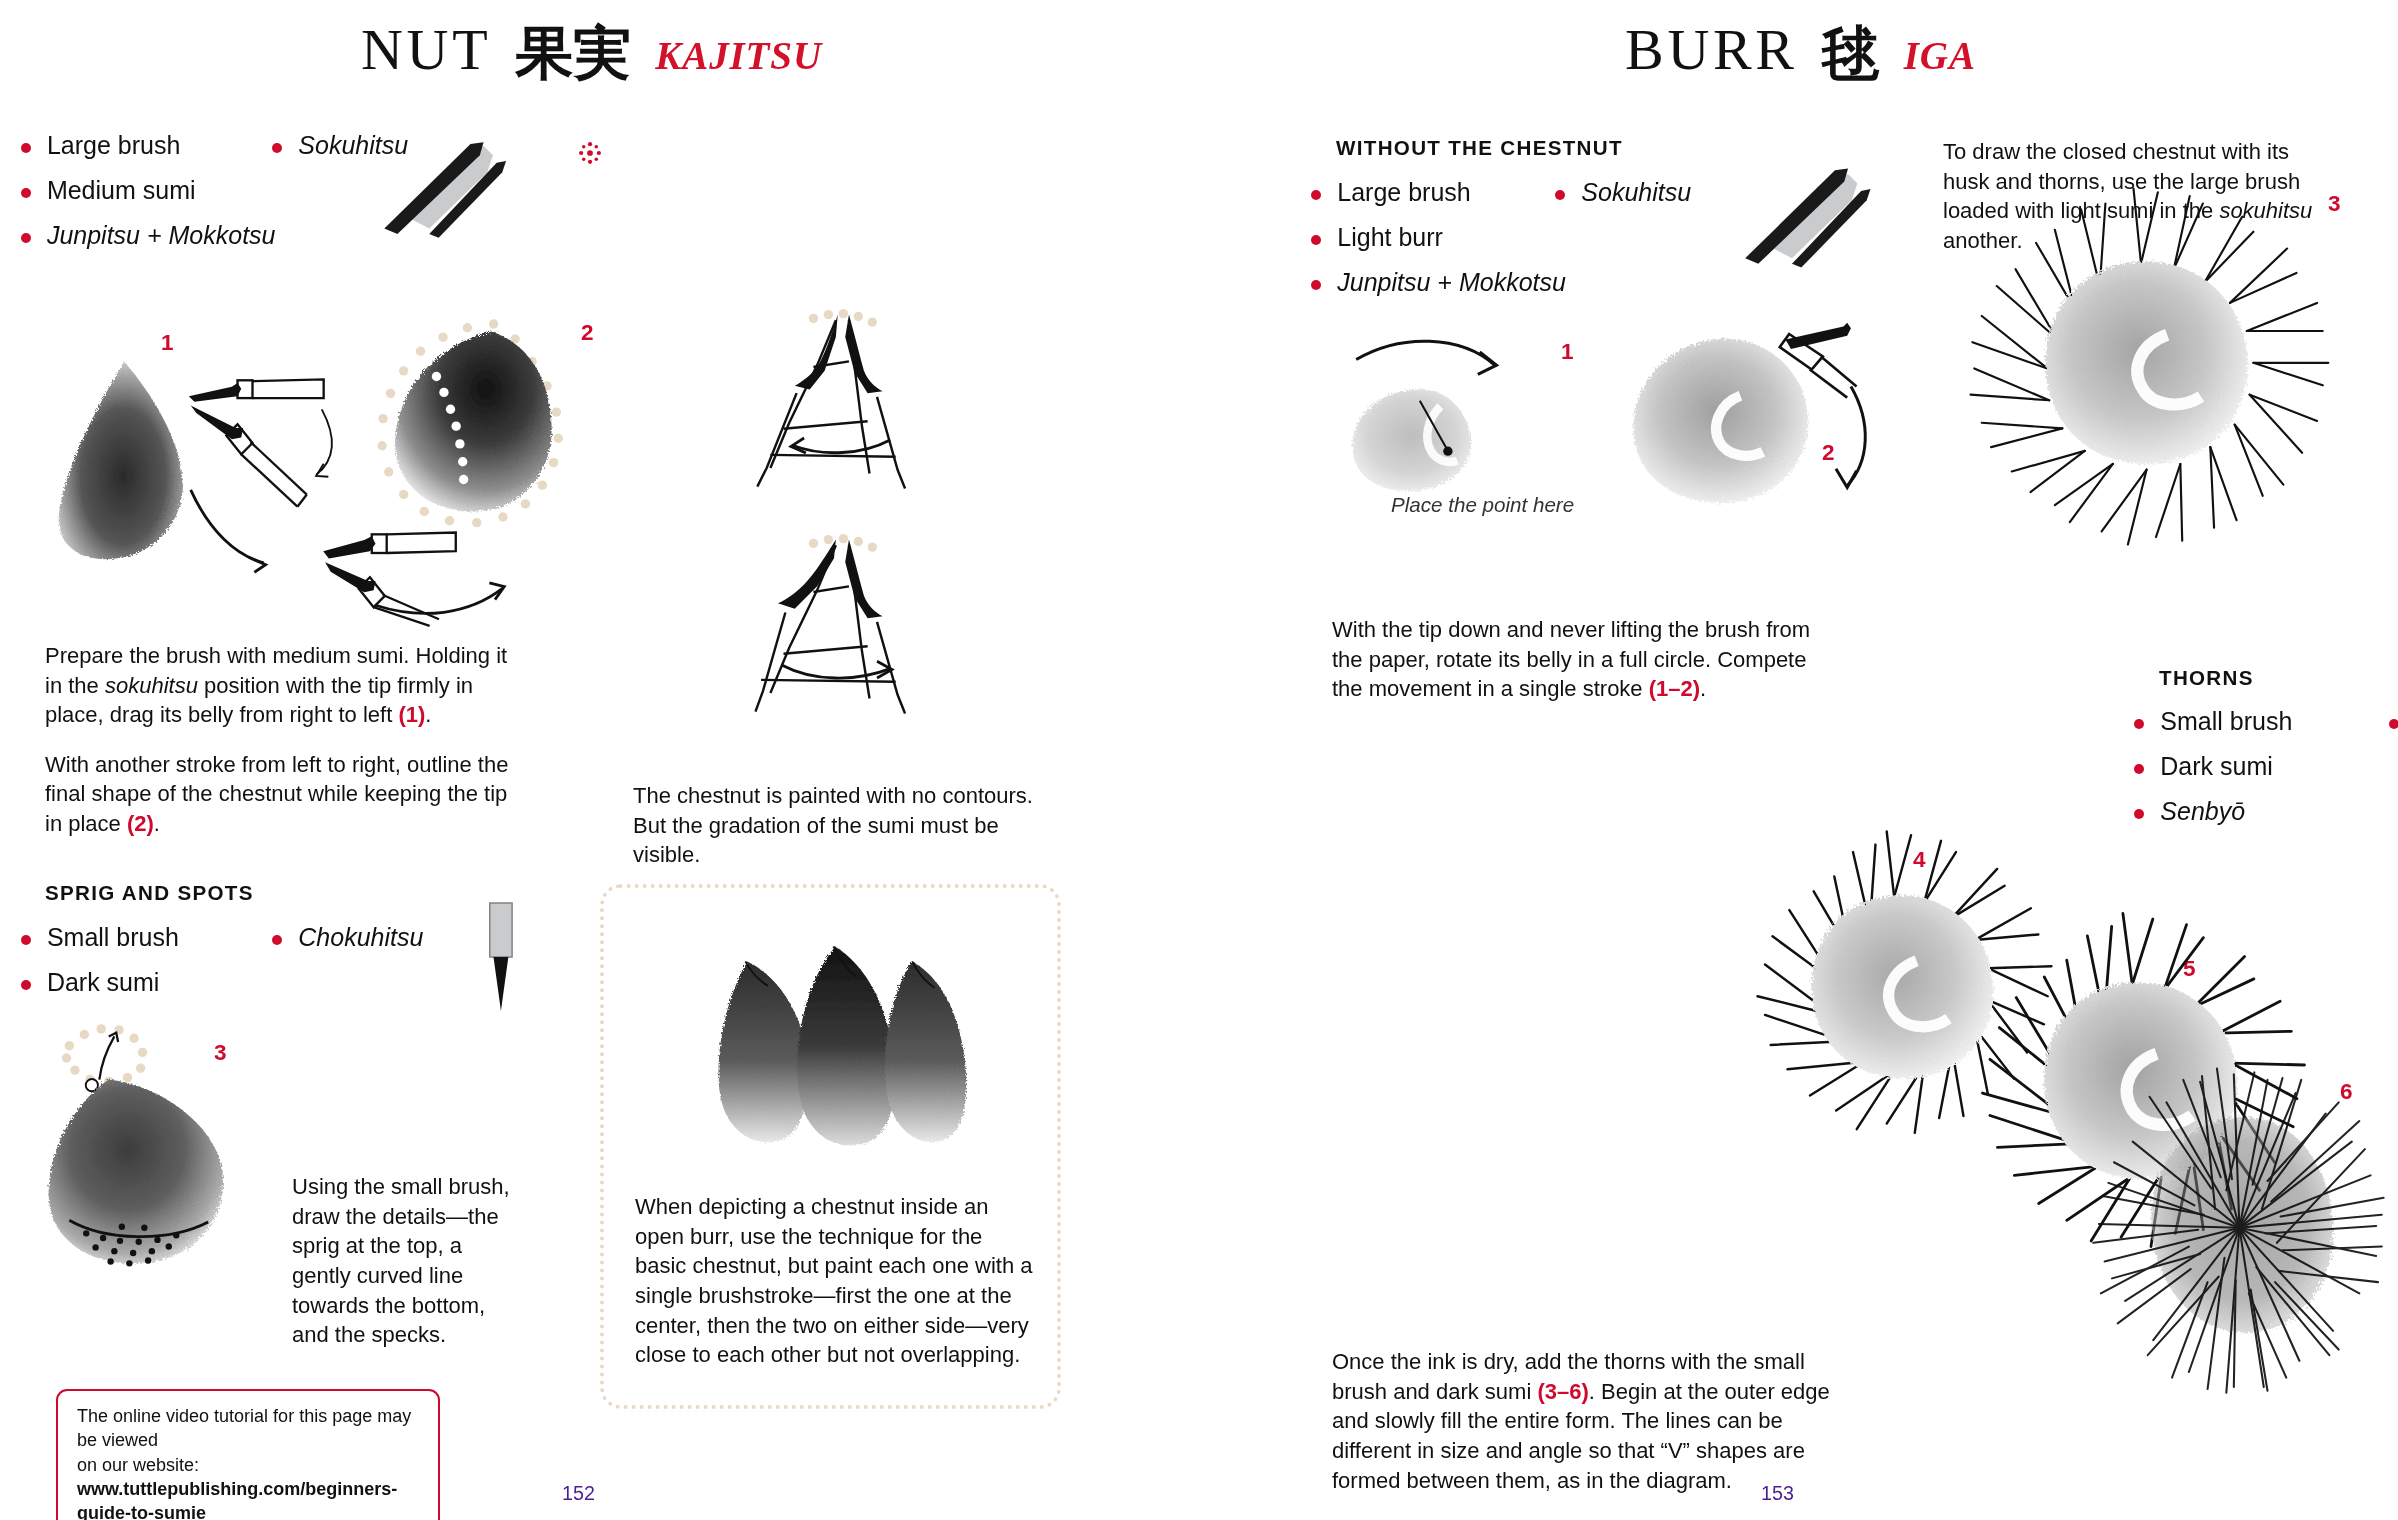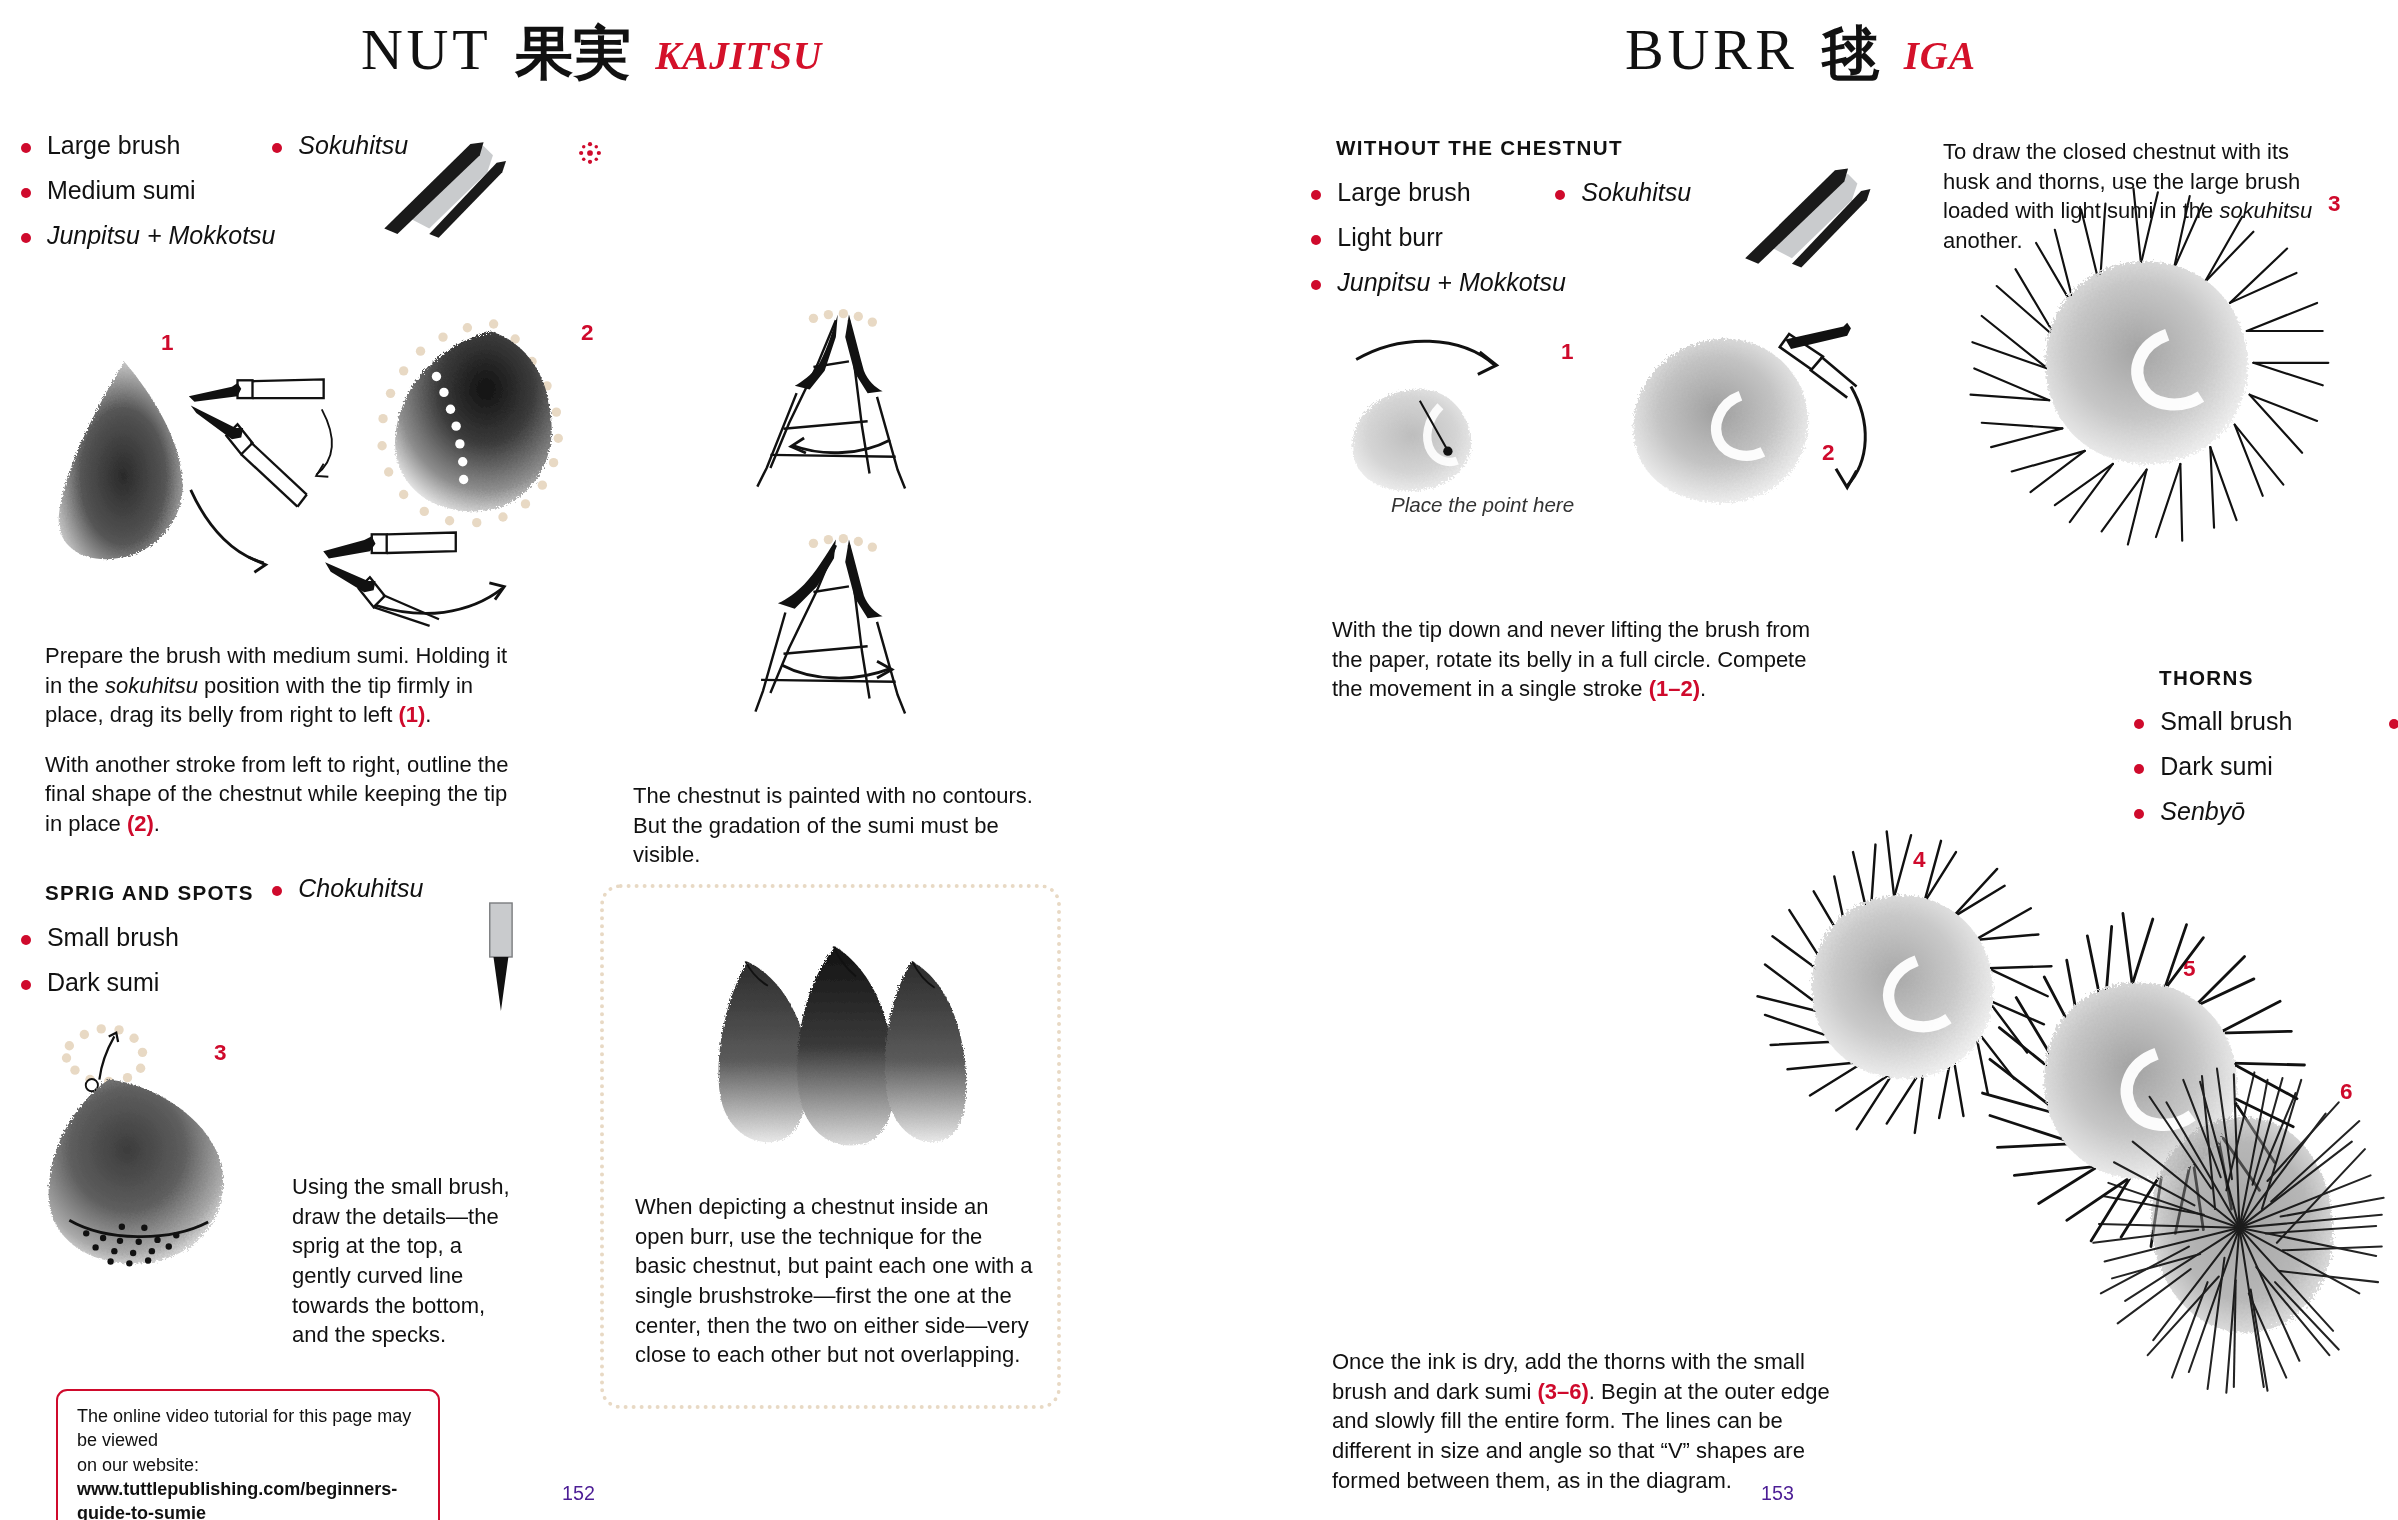--- a/index.html
+++ b/index.html
@@ -338,21 +338,21 @@
     <div class="bullet">
       <span class="dot"></span>
       <span class="txt">Small brush</span>
     </div>
     <div class="bullet">
       <span class="dot"></span>
       <span class="txt">Dark sumi</span>
     </div>
   </div>
 
-  <div class="bullets" style="left:272px; top:874px; width:225px;">
+  <div class="bullets" style="left:272px; top:923px; width:225px;">
     <div class="bullet">
       <span class="dot"></span>
       <span class="txt it">Chokuhitsu</span>
     </div>
   </div>
 
   <div class="art" style="left:473px; top:901px;">
     <svg width="54" height="112" viewBox="0 0 58 120">
       <rect x="18" y="2" width="24" height="58" fill="#c9cbcd" stroke="#7a7c7e" stroke-width="1.5"></rect>
       <path d="M22,60 L38,60 L33,96 L30,118 L27,96 Z" fill="#111"></path>

